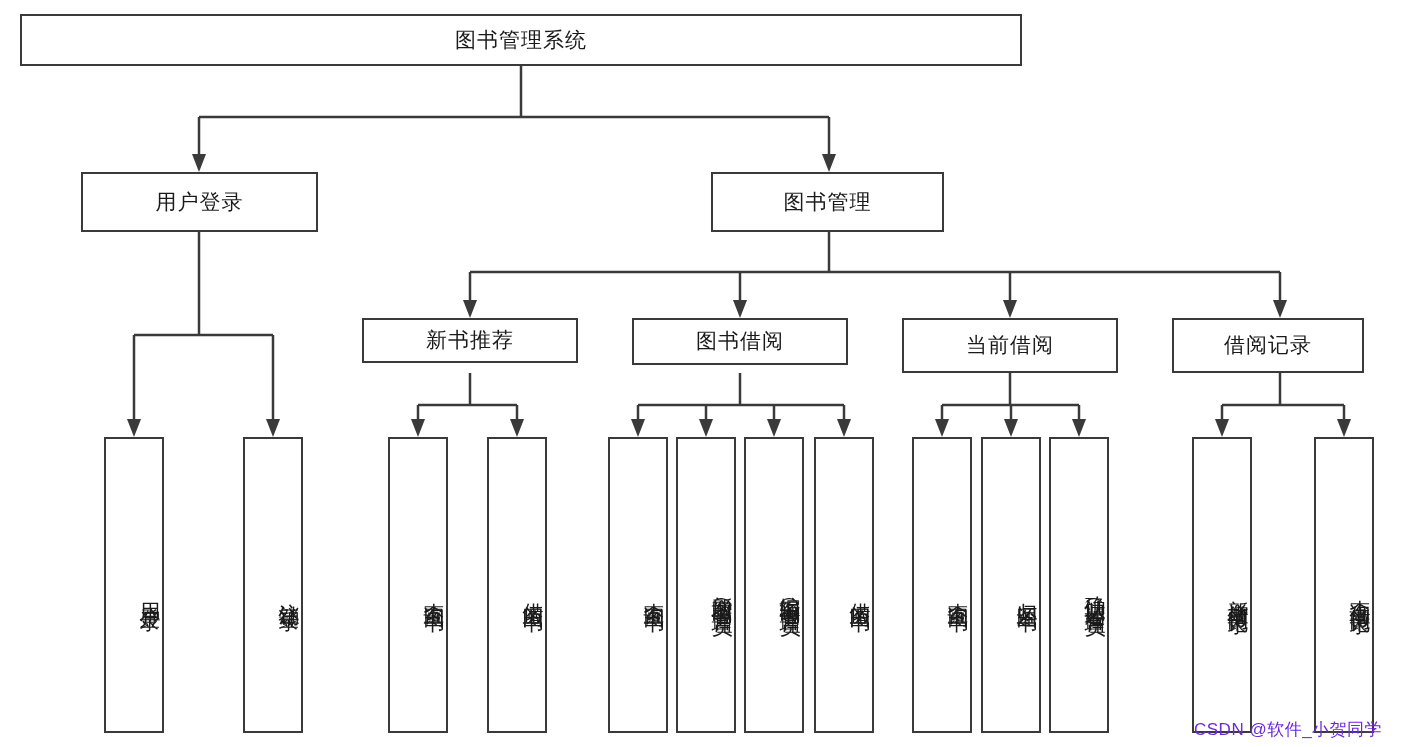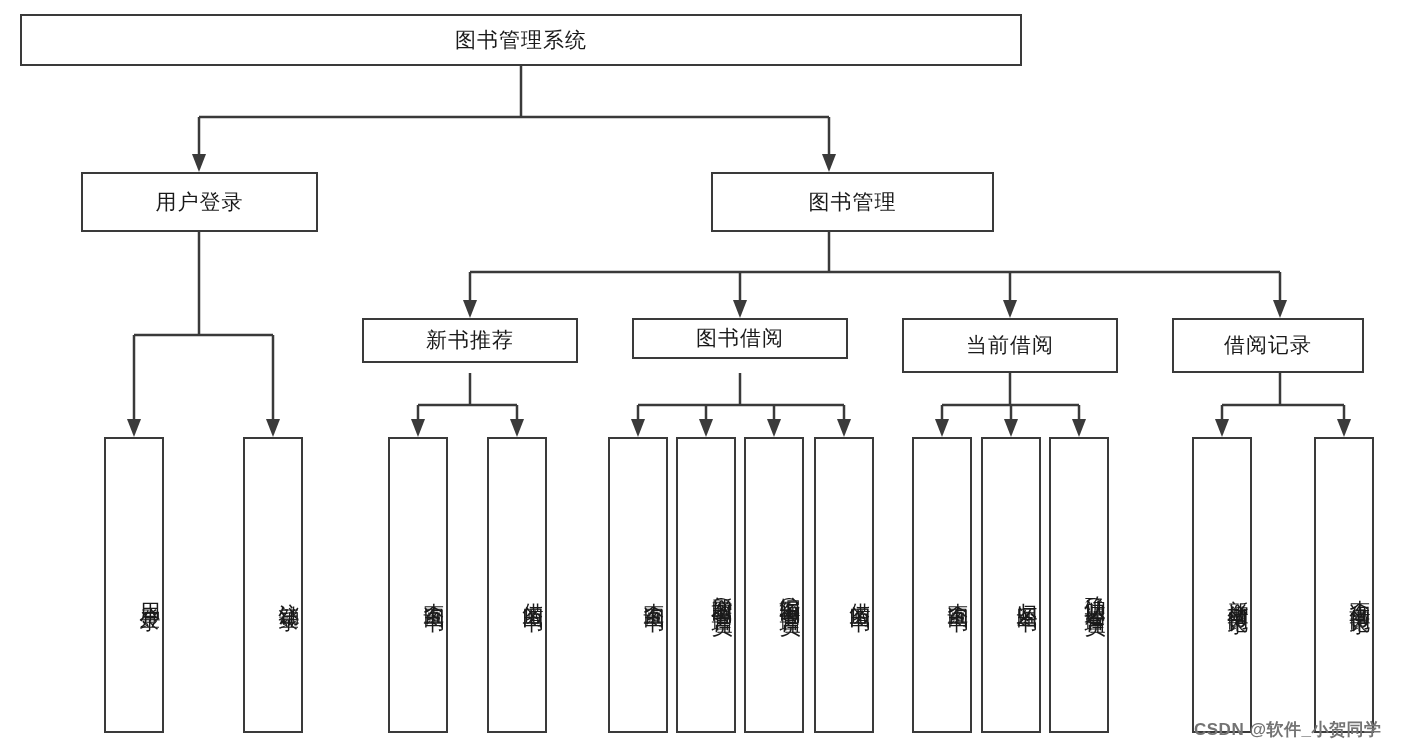--- a/index.html
+++ b/index.html
@@ -49,24 +49,23 @@
     padding-top: 14px;
   }
   .node-label {
     display: block;
     white-space: nowrap;
     line-height: 1.15;
   }
   .watermark {
     position: absolute;
     font-size: 17px;
-    color: #737373;
+    color: #6d28d9;
     white-space: nowrap;
     letter-spacing: 0.5px;
-    font-weight: bold;
   }
 </style>
 </head>
 <body>
 
 <div id="canvas">
 
   <svg id="edges" viewBox="0 0 1405 747" xmlns="http://www.w3.org/2000/svg">
       <defs>
         <marker id="arrow" markerWidth="10" markerHeight="12" refX="0" refY="6" orient="auto" markerUnits="userSpaceOnUse">
@@ -127,27 +126,27 @@
       <path d="M 1337 419 L 1351 419 L 1344 437 Z" fill="#3a3a3a"></path>
     </svg>
 
   <div id="node-layer">
       <div class="node horiz" style="left: 20px; top: 14px; width: 1002px; height: 52px; border-color: rgb(58, 58, 58); background: rgb(255, 255, 255);">
         <span class="node-label">图书管理系统</span>
       </div>
       <div class="node horiz" style="left: 81px; top: 172px; width: 237px; height: 60px; border-color: rgb(58, 58, 58); background: rgb(255, 255, 255);">
         <span class="node-label">用户登录</span>
       </div>
-      <div class="node horiz" style="left: 711px; top: 172px; width: 283px; height: 60px; border-color: rgb(58, 58, 58); background: rgb(255, 255, 255);">
+      <div class="node horiz" style="left: 711px; top: 172px; width: 233px; height: 60px; border-color: rgb(58, 58, 58); background: rgb(255, 255, 255);">
         <span class="node-label">图书管理</span>
       </div>
       <div class="node horiz" style="left: 362px; top: 318px; width: 216px; height: 45px; border-color: rgb(58, 58, 58); background: rgb(255, 255, 255);">
         <span class="node-label">新书推荐</span>
       </div>
-      <div class="node horiz" style="left: 632px; top: 318px; width: 216px; height: 41px; border-color: rgb(58, 58, 58); background: rgb(255, 255, 255);">
+      <div class="node horiz" style="left: 632px; top: 318px; width: 216px; height: 47px; border-color: rgb(58, 58, 58); background: rgb(255, 255, 255);">
         <span class="node-label">图书借阅</span>
       </div>
       <div class="node horiz" style="left: 902px; top: 318px; width: 216px; height: 55px; border-color: rgb(58, 58, 58); background: rgb(255, 255, 255);">
         <span class="node-label">当前借阅</span>
       </div>
       <div class="node horiz" style="left: 1172px; top: 318px; width: 192px; height: 55px; border-color: rgb(58, 58, 58); background: rgb(255, 255, 255);">
         <span class="node-label">借阅记录</span>
       </div>
       <div class="node vert" style="left: 104px; top: 437px; width: 60px; height: 296px; border-color: rgb(58, 58, 58); background: rgb(255, 255, 255);">
         <span class="node-label">用户登录</span>

